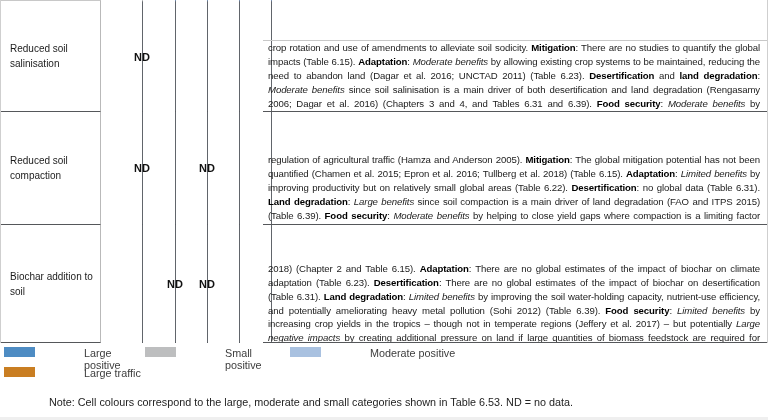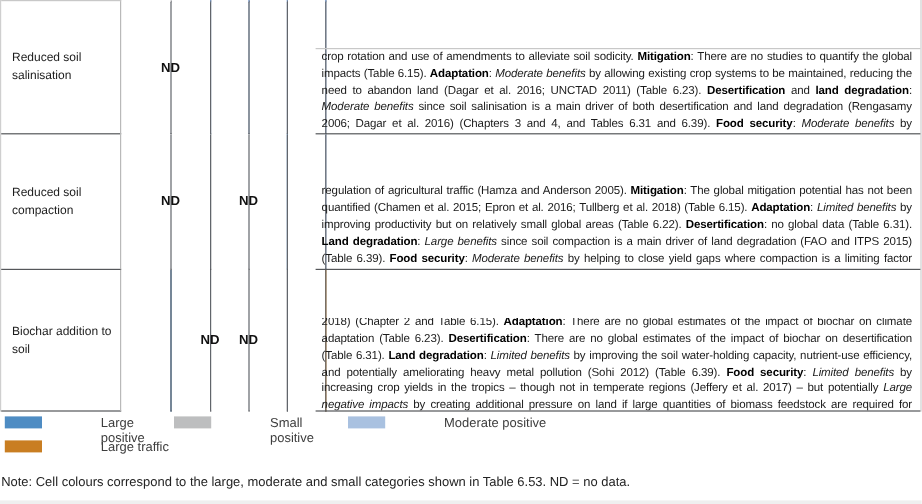--- a/index.html
+++ b/index.html
@@ -52,21 +52,21 @@
   .legend {
     margin-top: 4px;
     display: grid;
     grid-template-columns: 141px 145px 1fr;
   }
   .legend-item { display: flex; align-items: flex-start; height: 20px; padding-left: 4px; gap: 40px; }
   .swatch { flex: 0 0 31px; width: 31px; height: 10px; margin-right: 9px; }
   .legend-label { font-size: 10.8px; color: #3d3d3d; }
 
   
-  .note { margin-top: 9px; padding-left: 1px; font-size: 10.8px; color: #232323; }
+  .note { margin-top: 9px; padding-left: 1px; font-size: 10.8px; color: #232323; margin-left: 48px; }
 
   .bottom-strip { position: absolute; left: 0; right: 0; bottom: 0; height: 3px; background: #efefef; }
 </style>
 </head>
 <body>
 
 <div class="page">
   <div class="benefits-table" id="benefits-table">
       <div class="cell label-cell row-first">Reduced soil salinisation</div>
       <div class="cell mini nd row-first" style="background: rgb(255, 255, 255);">ND</div>

